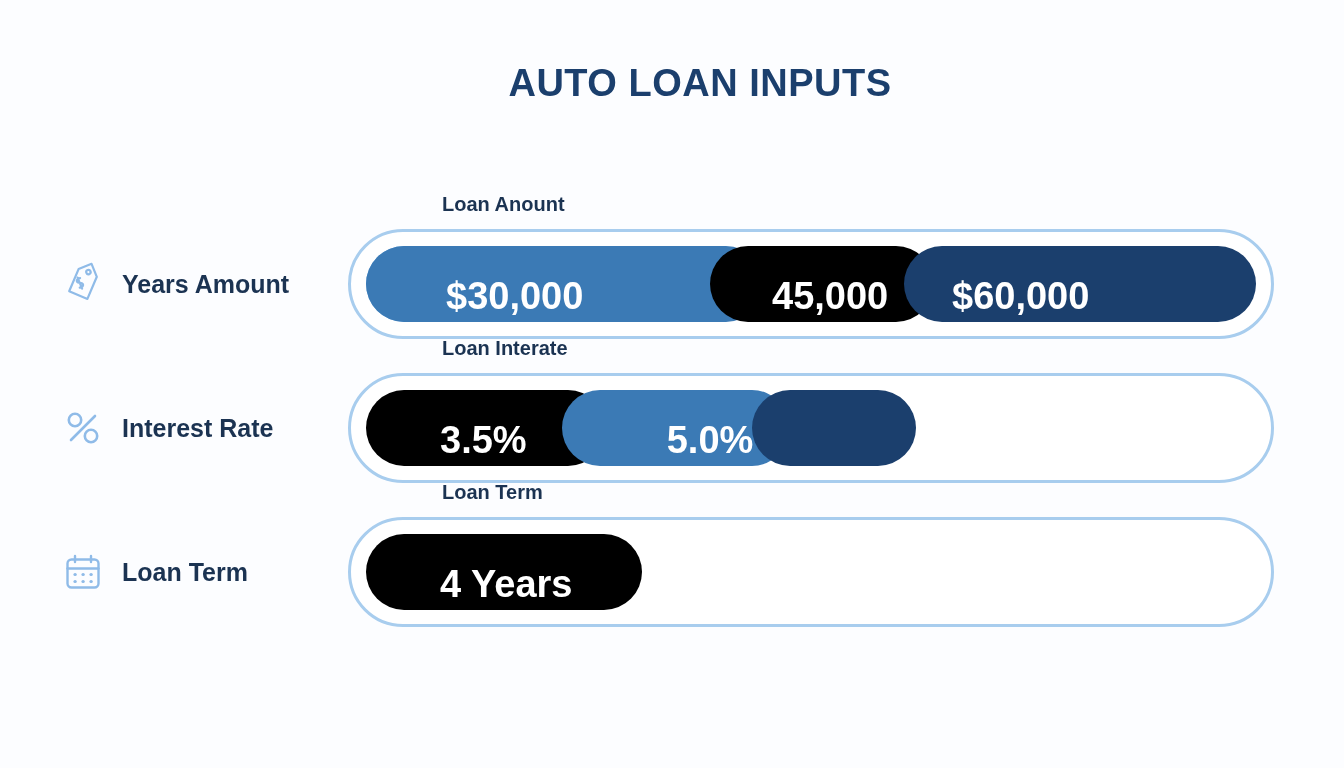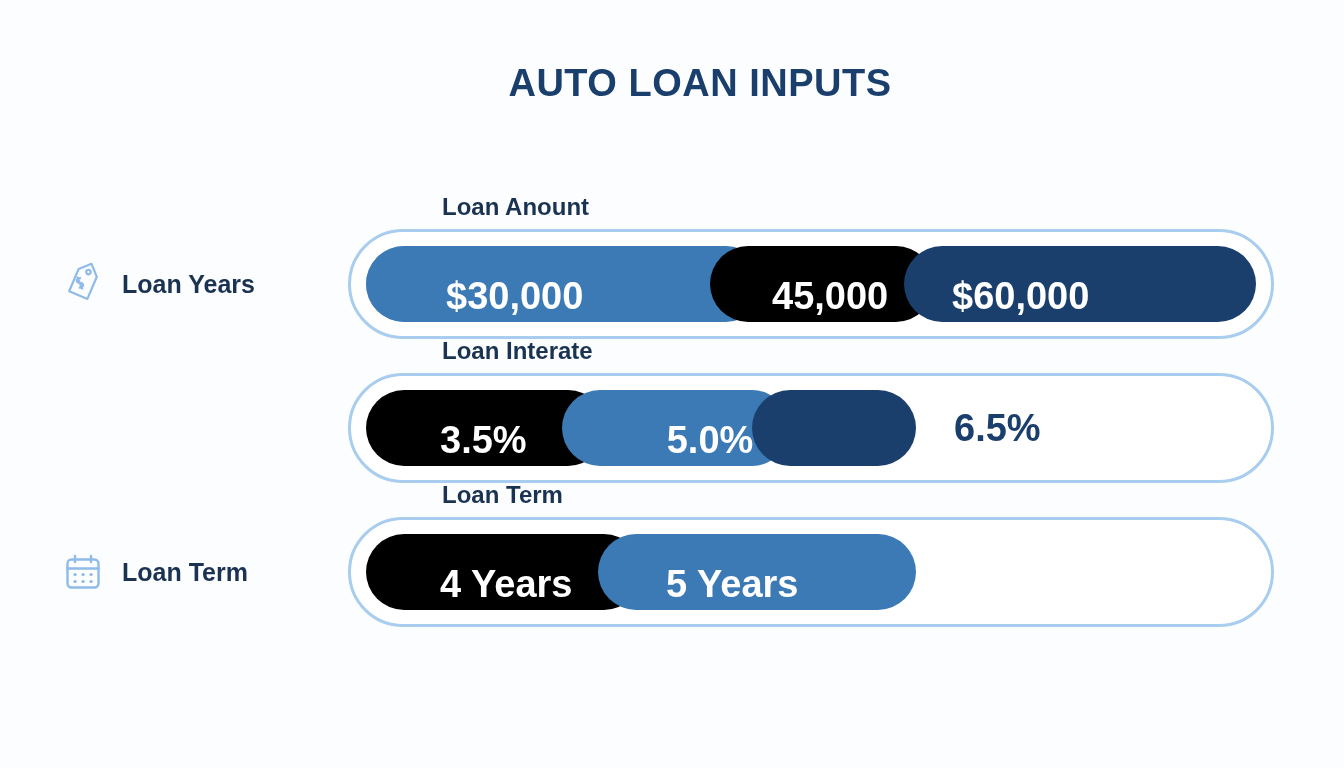--- a/index.html
+++ b/index.html
@@ -80,21 +80,21 @@
     position: absolute;
     left: 348px;
     top: 0;
     width: 926px;
     height: 110px;
   }
   .slider-caption {
     position: absolute;
     left: 94px;
     top: -36px;
-    font-size: 24px;
+    font-size: 20px;
     font-weight: 700;
     color: #1b3352;
     white-space: nowrap;
   }
   .track {
     position: absolute;
     left: 0;
     top: 0;
     width: 100%;
     height: 100%;
@@ -151,21 +151,21 @@
 
   <div class="row row-1">
     <div class="legend">
       <span class="legend-icon">
         <svg width="44" height="44" viewBox="0 0 44 44" fill="none" stroke="#8fbbe8" stroke-width="2.2" stroke-linecap="round" stroke-linejoin="round">
           <path d="M23.5 6.5 L37.5 6.5 L37.5 20.5 L20.5 37.5 L6.5 23.5 Z" transform="rotate(-22 22 22)"></path>
           <circle cx="31.5" cy="13.0" r="2.2" transform="rotate(-22 22 22)"></circle>
           <path d="M21.5 15.5 c-2.6 -0.9 -4.6 0.6 -4.2 2.4 c0.4 1.9 4.1 2.0 4.5 3.9 c0.4 1.8 -1.6 3.3 -4.2 2.4 M19.4 14.0 l0 12.0" transform="rotate(-22 22 22)"></path>
         </svg>
       </span>
-      <span class="legend-label">Loan Years</span>
+      <span class="legend-label">Years Amount</span>
     </div>
 
     <div class="slider-wrap">
       <div class="slider-caption">Loan Anount</div>
       <div class="track"></div>
       <div class="fill-area">
         <div class="knob"></div>
         <div class="seg medium" style="left:0px; width:398px; padding-left:80px;">
           <span class="seg-label on-fill">$30,000</span>
         </div>
@@ -173,35 +173,42 @@
           <span class="seg-label on-fill">45,000</span>
         </div>
         <div class="seg dark" style="left:538px; width:352px; padding-left:48px;">
           <span class="seg-label on-fill">$60,000</span>
         </div>
       </div>
     </div>
   </div>
 
   <div class="row row-2">
+    <div class="legend">
+      <span class="legend-icon">
+        <svg width="44" height="44" viewBox="0 0 44 44" fill="none" stroke="#8fbbe8" stroke-width="2.6" stroke-linecap="round">
+          <circle cx="14" cy="14" r="6.2"></circle>
+          <circle cx="30" cy="30" r="6.2"></circle>
+          <line x1="34" y1="10" x2="10" y2="34"></line>
+        </svg>
+      </span>
+      <span class="legend-label">Interest Rate</span>
+    </div>
 
     <div class="slider-wrap">
       <div class="slider-caption">Loan Interate</div>
       <div class="track"></div>
       <div class="fill-area">
         <div class="seg light" style="left:0px; width:240px; padding-left:74px;">
           <span class="seg-label on-fill">3.5%</span>
         </div>
         <div class="seg medium" style="left:196px; width:228px; padding-left:68px;justify-content:center;">
           <span class="seg-label on-fill">5.0%</span>
         </div>
         <div class="seg dark" style="left:386px; width:164px;"></div>
-        <div class="seg none" style="left:550px; width:340px; padding-left:38px;">
-          <span class="seg-label on-white">6.5%</span>
-        </div>
       </div>
     </div>
   </div>
 
   <div class="row row-3">
     <div class="legend">
       <span class="legend-icon">
         <svg width="44" height="44" viewBox="0 0 44 44" fill="none" stroke="#8fbbe8" stroke-width="2.4" stroke-linecap="round" stroke-linejoin="round">
           <rect x="6.5" y="9.5" width="31" height="28" rx="4"></rect>
           <line x1="6.5" y1="18.5" x2="37.5" y2="18.5"></line>
@@ -220,20 +227,17 @@
       <span class="legend-label">Loan Term</span>
     </div>
 
     <div class="slider-wrap">
       <div class="slider-caption">Loan Term</div>
       <div class="track"></div>
       <div class="fill-area">
         <div class="seg light" style="left:0px; width:276px; padding-left:74px;">
           <span class="seg-label on-fill">4 Years</span>
         </div>
-        <div class="seg medium" style="left:232px; width:318px; padding-left:68px;">
-          <span class="seg-label on-fill">5 Years</span>
-        </div>
       </div>
     </div>
   </div>
 
 </div>
 
 </body></html>

